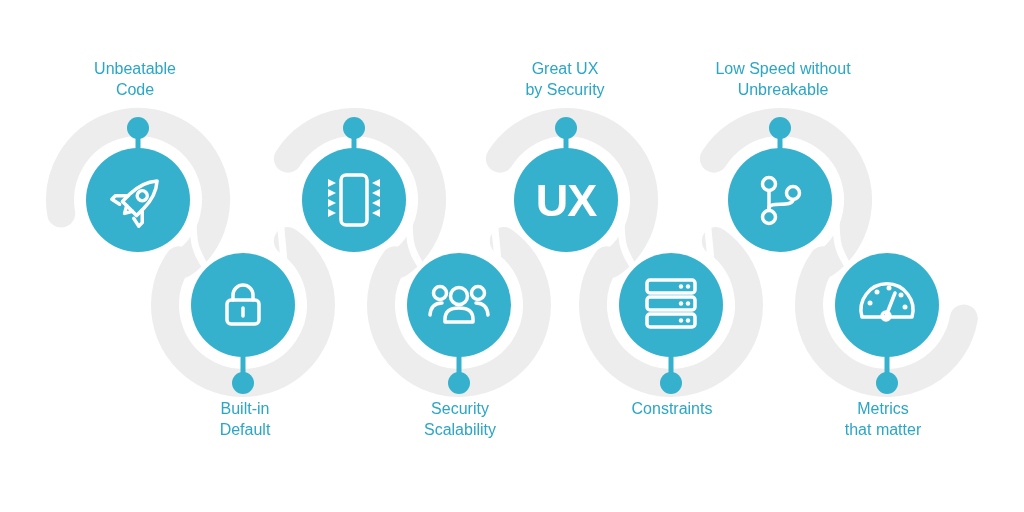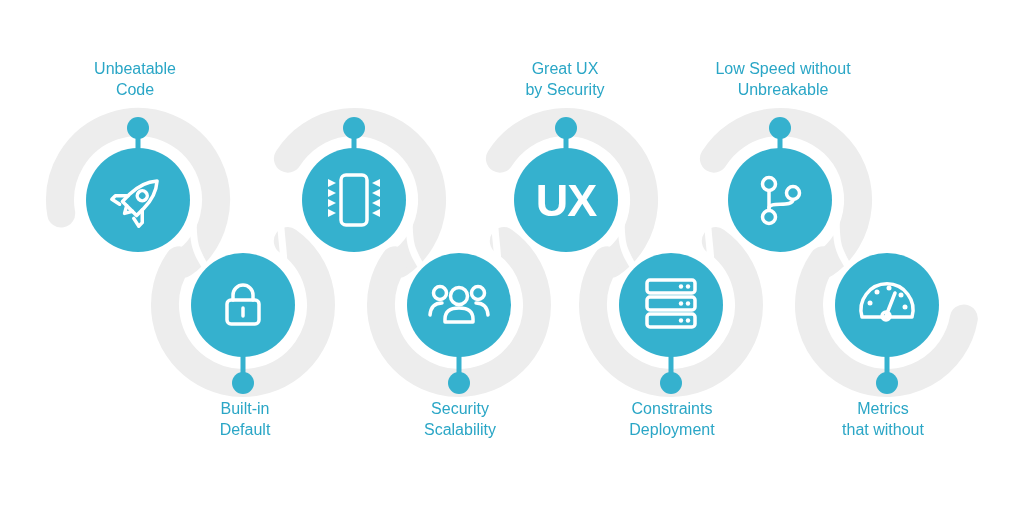--- a/index.html
+++ b/index.html
@@ -164,24 +164,23 @@
 <div class="step-label label-bottom" style="left:460px">
   <span>Security</span>
   <span>Scalability</span>
 </div>
 <div class="step-label label-top" style="left:565px">
   <span>Great UX</span>
   <span>by Security</span>
 </div>
 <div class="step-label label-bottom" style="left:672px">
   <span>Constraints</span>
-  <span>Deployment</span>
 </div>
 <div class="step-label label-top" style="left:783px">
   <span>Low Speed without</span>
   <span>Unbreakable</span>
 </div>
 <div class="step-label label-bottom" style="left:883px">
   <span>Metrics</span>
-  <span>that without</span>
+  <span>that matter</span>
 </div>
 
 </div>
 
 </body></html>

